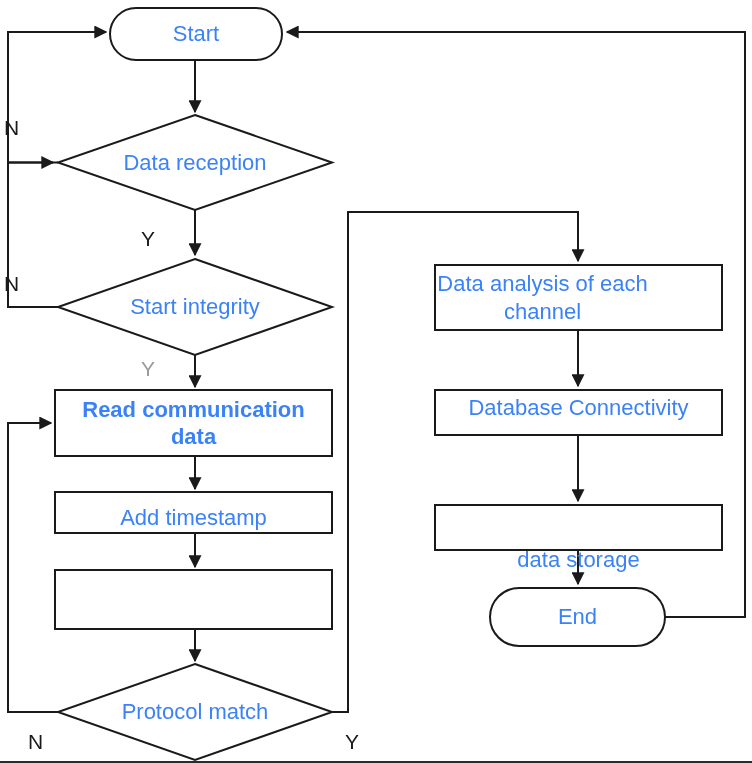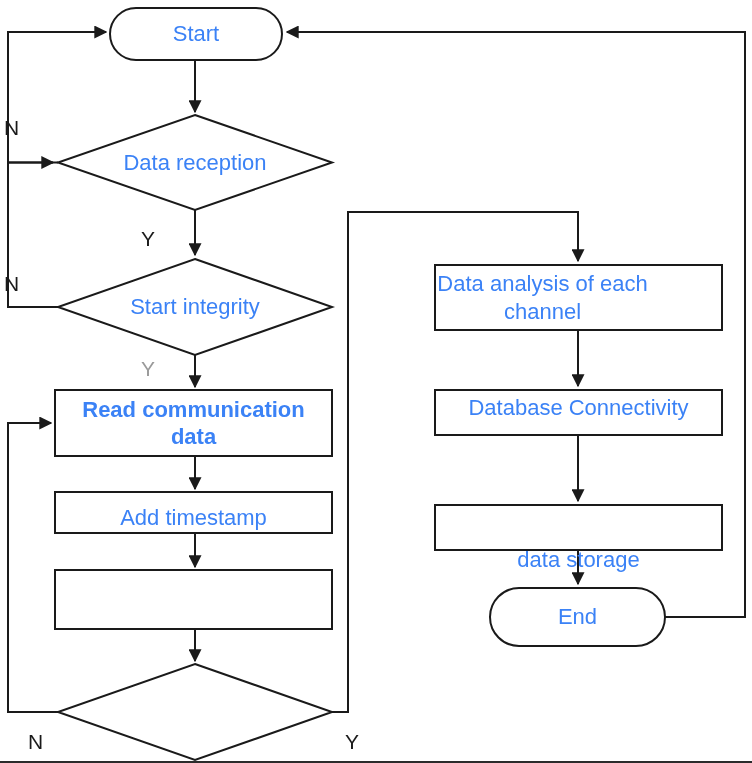--- a/index.html
+++ b/index.html
@@ -101,20 +101,23 @@
 
   <div class="node-label" style="left:55px; top:390px; width:277px; height:66px;">
     <span class="w220">Read communication data</span>
   </div>
 
   <div class="node-label" style="left:55px; top:492px; width:277px; height:52px;">
     <span>Add timestamp</span>
   </div>
 
 
+  <div class="node-label" style="left:58px; top:664px; width:274px; height:96px;">
+    <span>Protocol match</span>
+  </div>
 
   <div class="node-label" style="left:412px; top:265px; width:261px; height:65px;justify-content:flex-end;">
     <span class="w260">Data analysis of each channel</span>
   </div>
 
   <div class="node-label" style="left:435px; top:390px; width:287px; height:35px;">
     <span>Database Connectivity</span>
   </div>
 
   <div class="node-label" style="left:435px; top:505px; width:287px; height:45px;margin-top:32px;">

